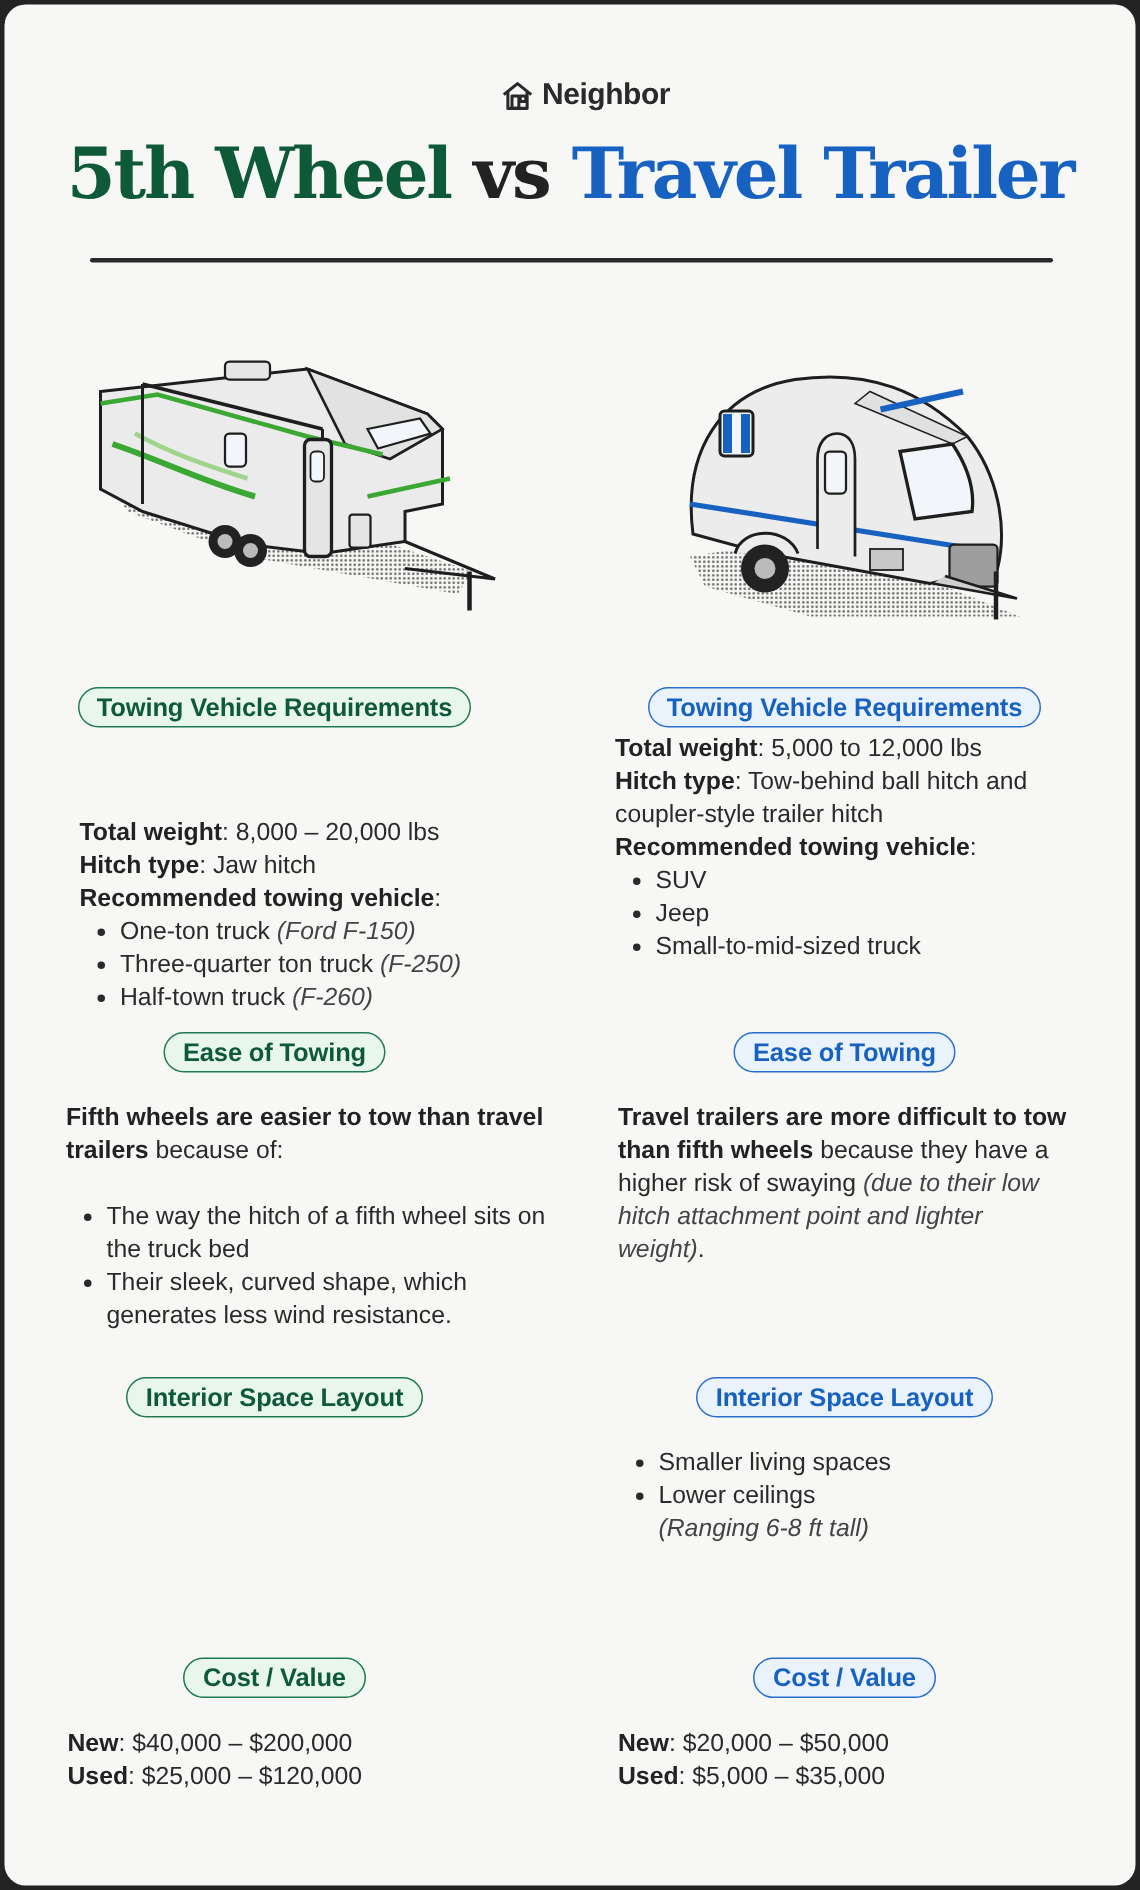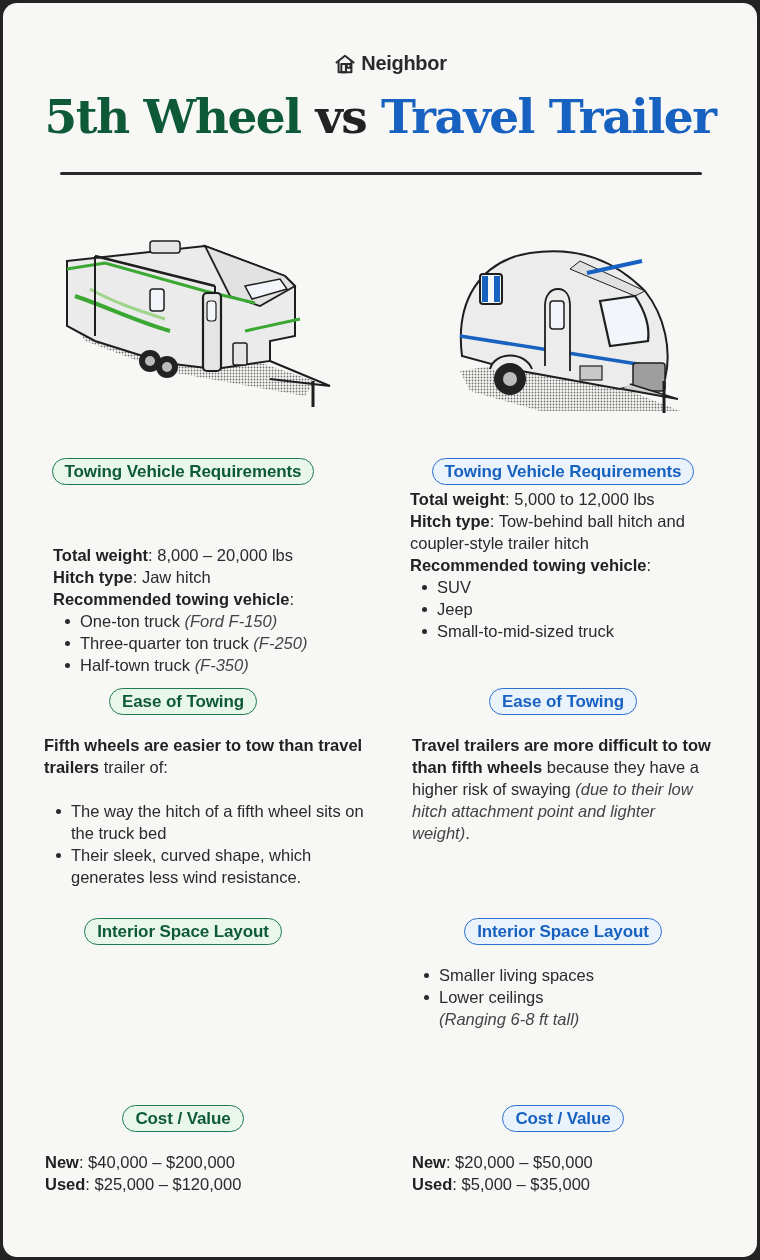--- a/index.html
+++ b/index.html
@@ -148,29 +148,29 @@
   <div class="pill-row" style="left:10px; top:455px;">
     <span class="pill green">Towing Vehicle Requirements</span>
   </div>
   <div class="txt" style="left:50px; top:500px;margin-top:41px;">
     <div><b>Total weight</b><span>: 8,000 – 20,000 lbs</span></div>
     <div><b>Hitch type</b><span>: Jaw hitch</span></div>
     <div><b>Recommended towing vehicle</b><span>:</span></div>
     <ul class="bul">
       <li><span>One-ton truck </span><i>(Ford F-150)</i></li>
       <li><span>Three-quarter ton truck </span><i>(F-250)</i></li>
-      <li><span>Half-town truck </span><i>(F-350)</i></li>
+      <li><span>Half-town truck </span><i>(F-260)</i></li>
     </ul>
   </div>
 
   <div class="pill-row" style="left:10px; top:685px;">
     <span class="pill green">Ease of Towing</span>
   </div>
   <div class="txt" style="left:41px; top:731px;">
-    <div><b>Fifth wheels are easier to tow than travel trailers</b><span> trailer of:</span></div>
+    <div><b>Fifth wheels are easier to tow than travel trailers</b><span> because of:</span></div>
     <ul class="bul" style="margin-top:22px;">
       <li>The way the hitch of a fifth wheel sits on the truck bed</li>
       <li>Their sleek, curved shape, which generates less wind resistance.</li>
     </ul>
   </div>
 
   <div class="pill-row" style="left:10px; top:915px;">
     <span class="pill green">Interior Space Layout</span>
   </div>
 

